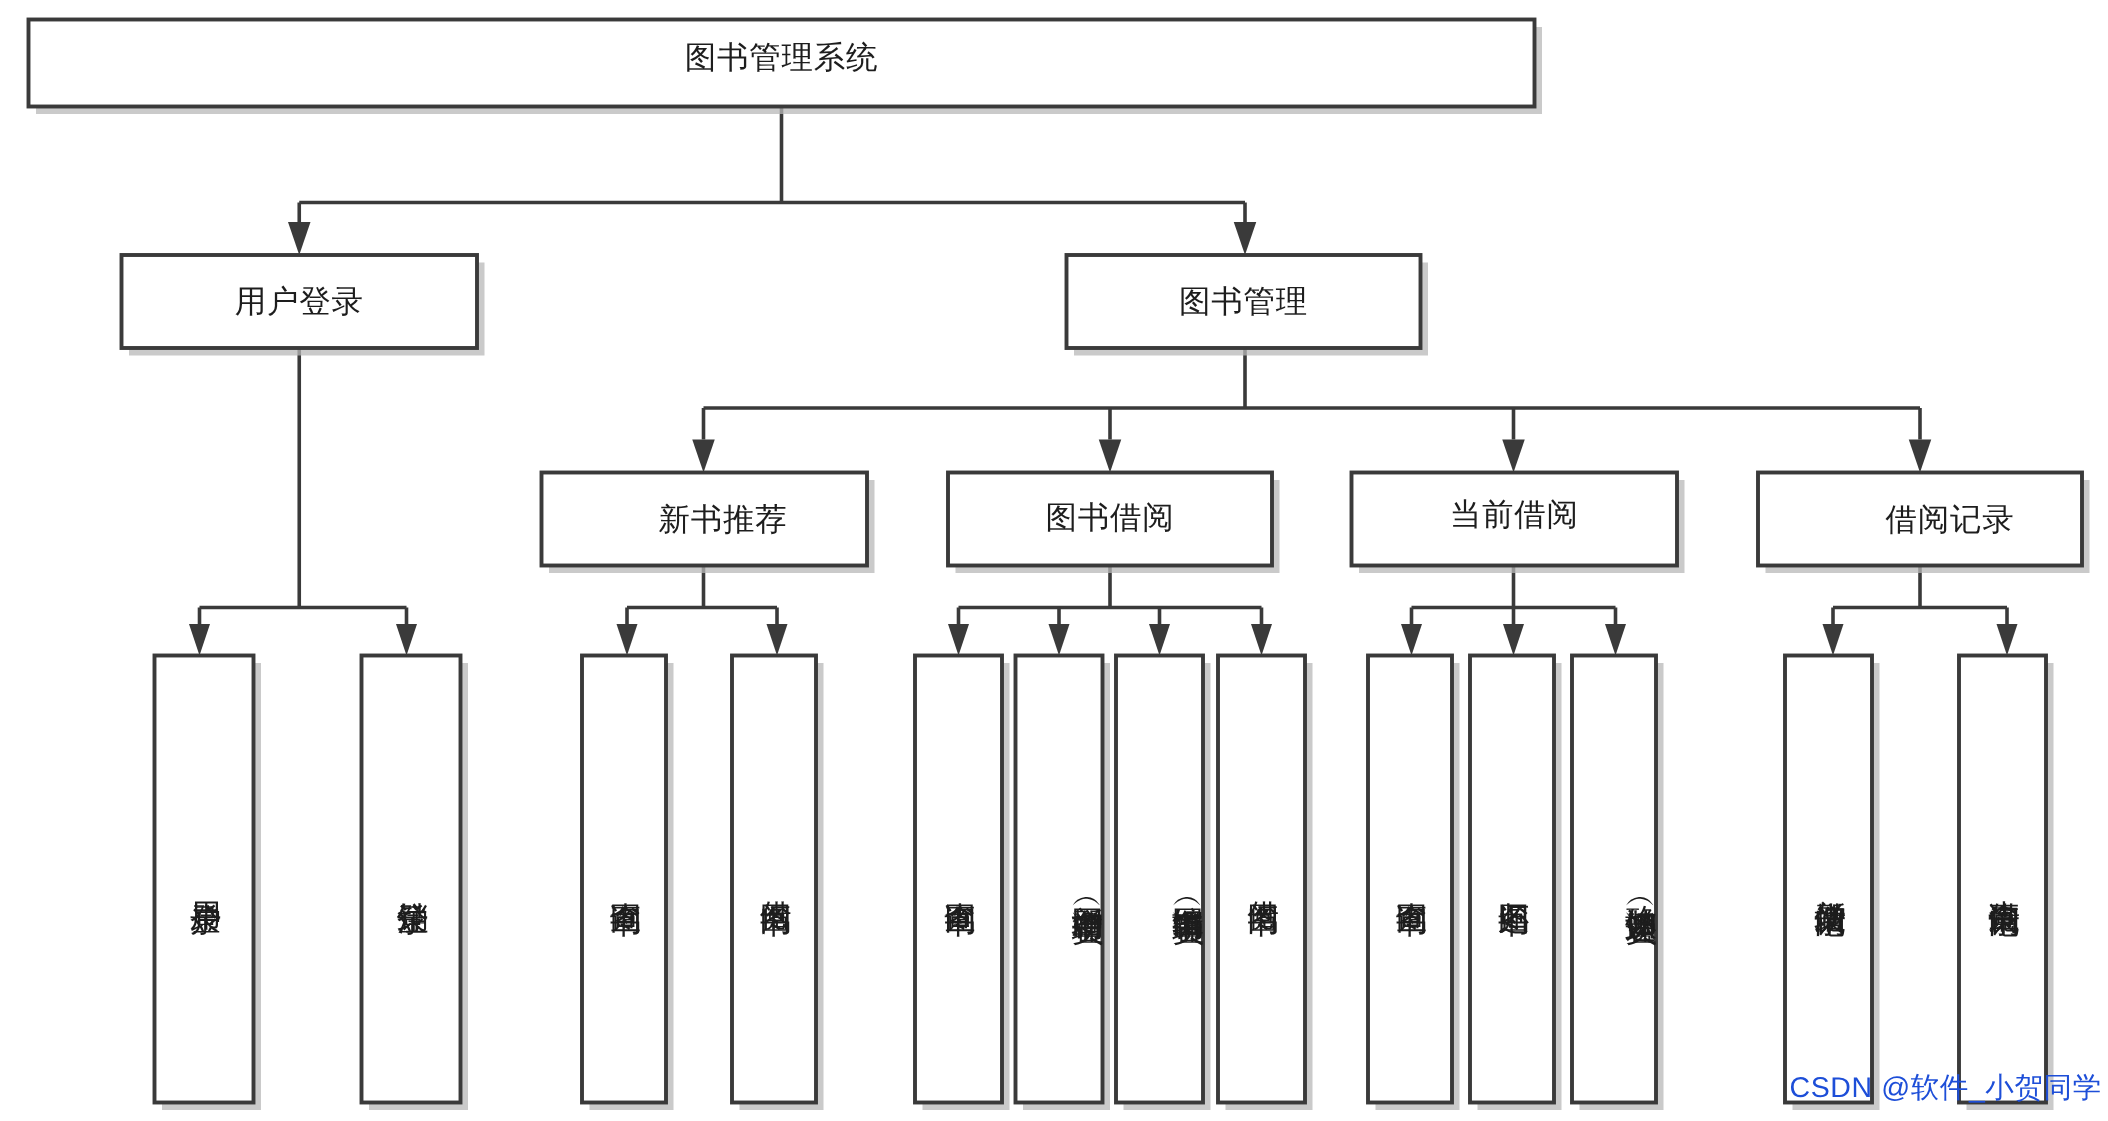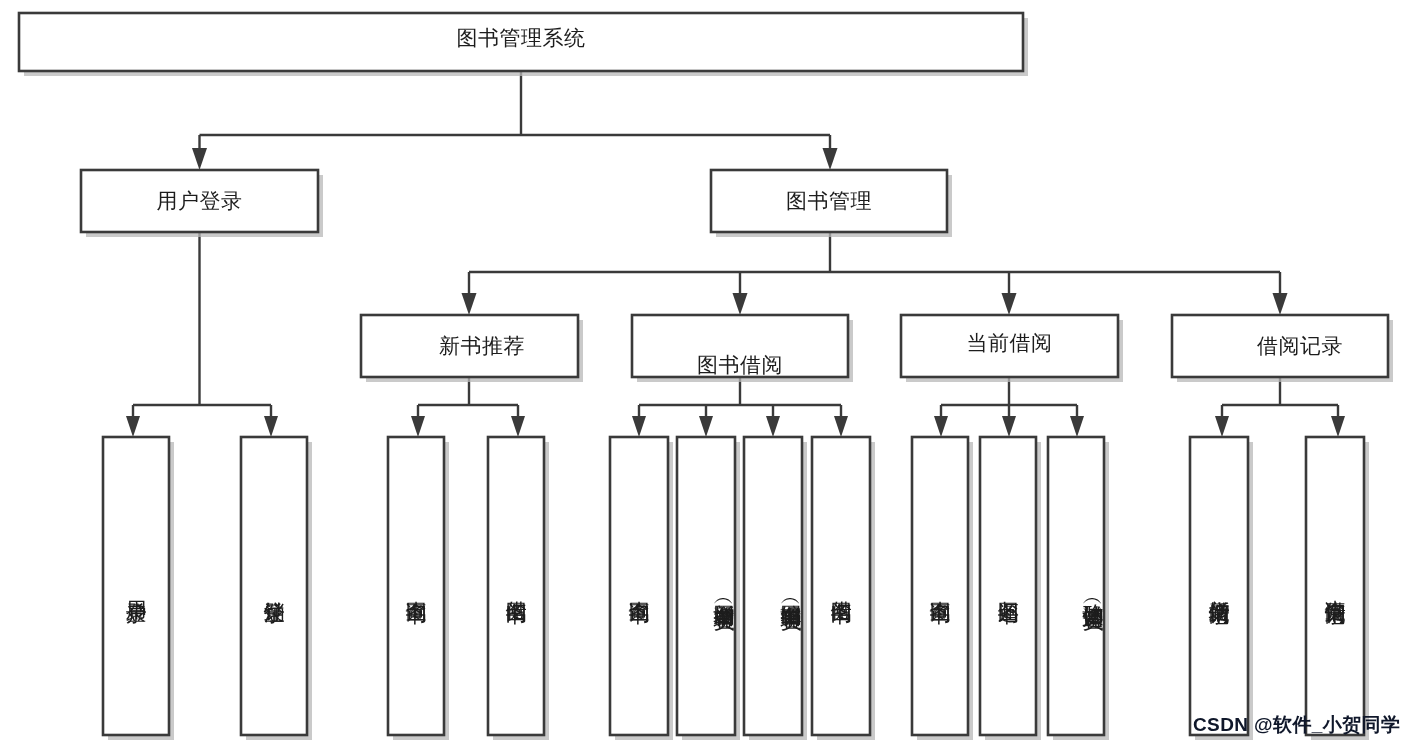--- a/index.html
+++ b/index.html
@@ -68,26 +68,25 @@
     text-orientation: upright;
     letter-spacing: 1px;
     white-space: nowrap;
     pointer-events: none;
   }
   .node-label-v.align-mid {
     align-items: center;
   }
   .watermark {
     position: absolute;
-    color: #0f172a;
+    color: #1d4ed8;
     font-size: 19px;
     white-space: nowrap;
     letter-spacing: 0.4px;
     pointer-events: none;
-    font-weight: bold;
   }
 </style>
 </head>
 <body>
 
 <div id="diagram-root">
 
   <svg class="canvas" viewBox="0 0 1405 747">
 
     <g>
@@ -236,21 +235,21 @@
     </g>
 
   </svg>
 
   <div class="node-label-h" style="left:19px; top:13px; width:1004px; height:50px;">图书管理系统</div>
 
   <div class="node-label-h" style="left:81px; top:170px; width:237px; height:62px;">用户登录</div>
   <div class="node-label-h" style="left:711px; top:170px; width:236px; height:62px;">图书管理</div>
 
   <div class="node-label-h" style="left:361px; top:315px; width:242px; height:62px;">新书推荐</div>
-  <div class="node-label-h" style="left:632px; top:315px; width:216px; height:60px;margin-top:20px;">图书借阅</div>
+  <div class="node-label-h" style="left:632px; top:315px; width:216px; height:60px;">图书借阅</div>
   <div class="node-label-h" style="left:901px; top:315px; width:217px; height:56px;">当前借阅</div>
   <div class="node-label-h" style="left:1172px; top:315px; width:256px; height:62px;">借阅记录</div>
 
   <div class="node-label-v align-mid" style="left:103px; top:437px; width:66px; height:298px;">用户登录</div>
   <div class="node-label-v align-mid" style="left:241px; top:437px; width:66px; height:298px;">注销登录</div>
 
   <div class="node-label-v align-mid" style="left:388px; top:437px; width:56px; height:298px;">查询图书</div>
   <div class="node-label-v align-mid" style="left:488px; top:437px; width:56px; height:298px;">借阅图书</div>
 
   <div class="node-label-v align-mid" style="left:610px; top:437px; width:58px; height:298px;">查询图书</div>

